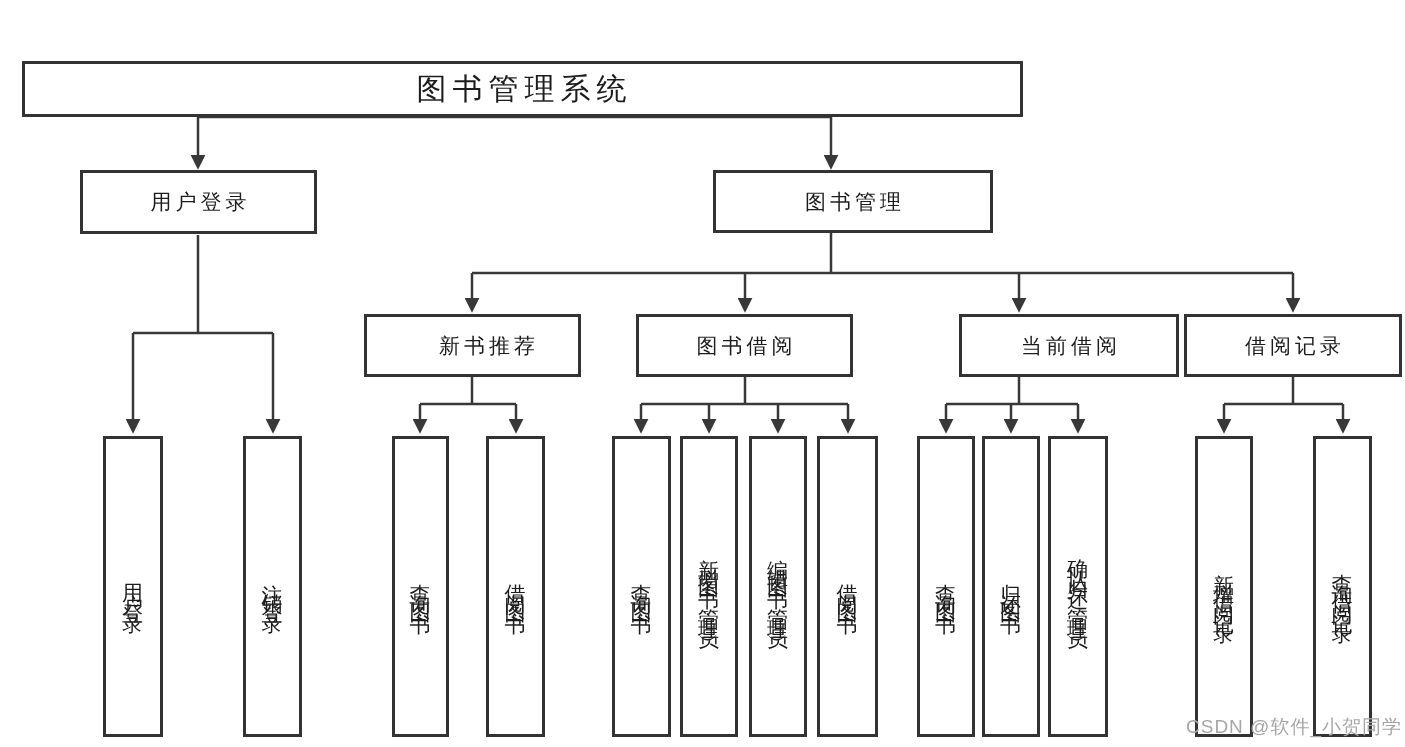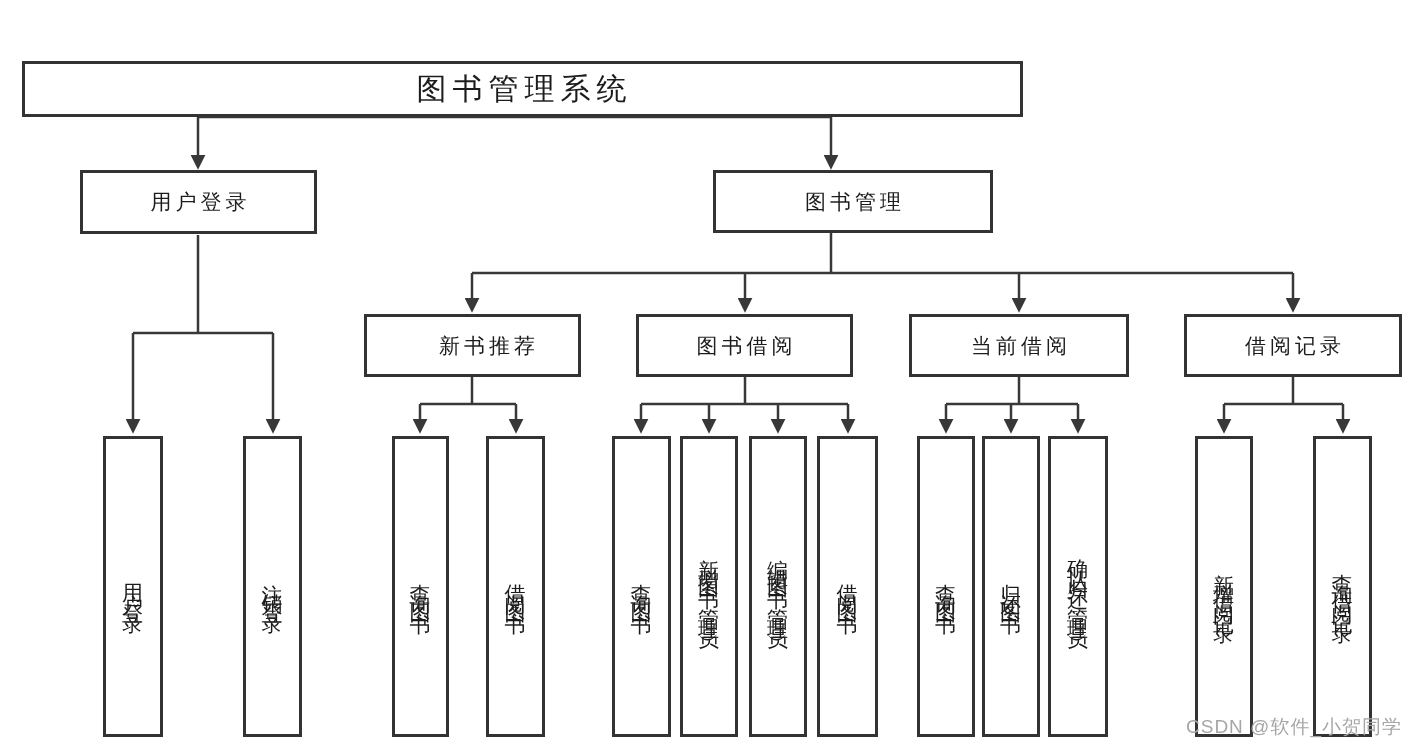--- a/index.html
+++ b/index.html
@@ -19,21 +19,21 @@
     display:flex;align-items:center;justify-content:center;
     color:#1c1c1c;
   }
   .hnode{font-size:21px;letter-spacing:4px;white-space:nowrap;}
   .hnode .lbl{transform:translateX(2px);} 
   #n-root{left:22px;top:13px;width:1001px;height:56px;font-size:30px;letter-spacing:6px;margin-top:48px;}
   #n-user-login{left:80px;top:170px;width:237px;height:64px;}
   #n-book-mgmt{left:713px;top:170px;width:280px;height:63px;}
   #n-new-rec{left:364px;top:314px;width:217px;height:63px;padding-left:29px;}
   #n-borrow{left:636px;top:314px;width:217px;height:63px;justify-content:center;}
-  #n-current{left:909px;top:314px;width:220px;height:63px;}
+  #n-current{left:959px;top:314px;width:220px;height:63px;}
   #n-records{left:1184px;top:314px;width:218px;height:63px;text-align:center;}
   .leaf{top:436px;height:301px;}
   .leaf .vtxt{
     writing-mode:vertical-rl;
     text-orientation:mixed;
     font-size:21px;
     letter-spacing:10px;
     line-height:1;
     color:#1c1c1c;
     white-space:nowrap;

